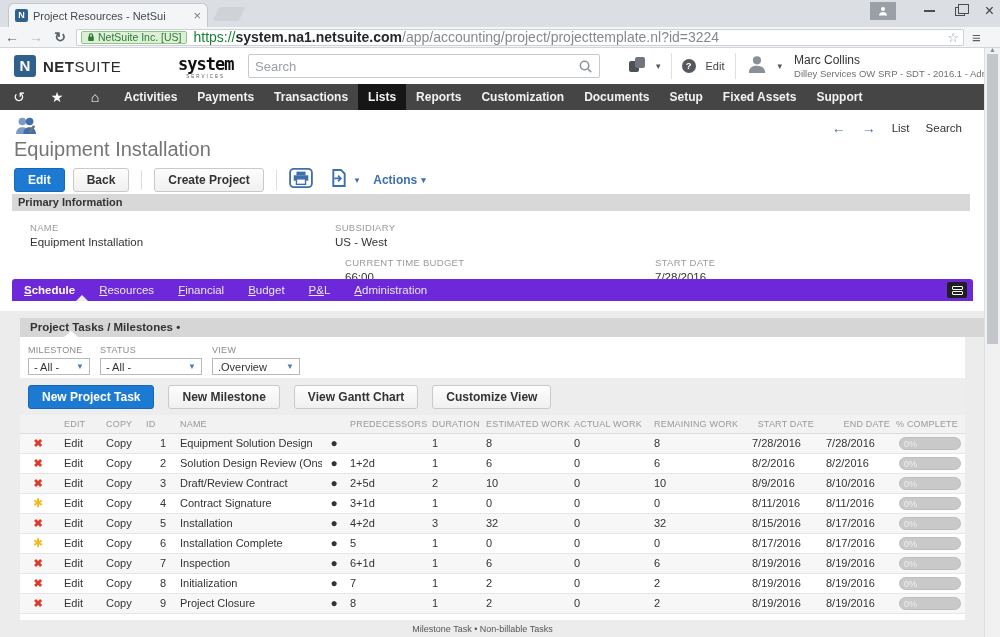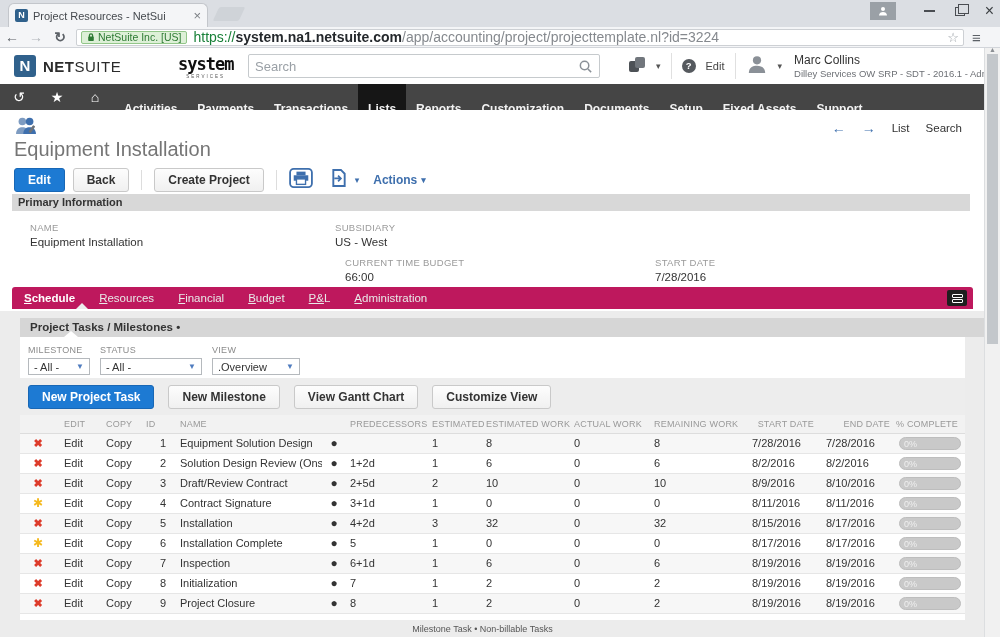--- a/index.html
+++ b/index.html
@@ -49,21 +49,21 @@
   .caret { font-size:9px; color:#555; }
   .helpq { width:14px; height:14px; border-radius:50%; background:#55595e; color:#fff; font-size:9.5px; font-weight:bold; text-align:center; line-height:14px; }
   .help-label { font-size:11px; color:#444; }
   .userblock { line-height:1.25; margin-left:2px; }
   .user-name { font-size:12px; color:#333; }
   .user-role { font-size:9.5px; color:#6d7075; white-space:nowrap; }
 
   
   .mainnav { position:absolute; left:0; top:84px; width:1000px; height:26px; background:#454545; display:flex; align-items:center; }
   .mainnav .nicon { color:#fff; width:38px; text-align:center; font-size:14px; }
-  .mainnav .nitem { color:#f2f2f2; font-size:12px; font-weight:bold; padding:12px 10px; height:26px; line-height:26px; white-space:nowrap; }
+  .mainnav .nitem { color:#f2f2f2; font-size:12px; font-weight:bold; padding:0 10px; height:26px; line-height:26px; white-space:nowrap; }
   .mainnav .nitem.active { background:#161616; }
 
   
   .pagehead { position:absolute; left:0; top:110px; width:1000px; height:84px; background:#fff; }
   .ptitle-row { position:absolute; left:14px; top:6px; display:flex; align-items:center; gap:8px; }
   .ptitle { font-size:17px; font-weight:bold; color:#3e5168; }
   .nav-links { position:absolute; right:38px; top:10px; display:flex; align-items:center; gap:16px; font-size:11.5px; color:#333; }
   .blue-arrow { color:#3e6fad; font-size:14px; font-weight:bold; }
   .recname { position:absolute; left:14px; top:28px; font-size:20px; color:#757575; }
   .btnrow1 { position:absolute; left:14px; top:58px; display:flex; align-items:center; gap:8px; }
@@ -76,21 +76,21 @@
 
   
   .secbar { position:absolute; left:12px; top:194px; width:958px; height:17px; background:#d8d8d8; font-size:11px; font-weight:bold; color:#333; line-height:17px; padding-left:6px; }
   .field { position:absolute; line-height:1.25; }
   .flabel { font-size:9.5px; color:#9a9a9a; letter-spacing:.3px; }
   .fvalue { font-size:11.5px; color:#333; margin-top:1px; }
   .f1 { left:30px; top:222px; } .f2 { left:335px; top:222px; }
   .f3 { left:345px; top:257px; } .f4 { left:655px; top:257px; }
 
   
-  .tabbar { position:absolute; left:12px; top:287px; width:961px; height:22px; background:#be185d; border-radius:3px 3px 0 0; display:flex; align-items:center; }
+  .tabbar { position:absolute; left:12px; top:279px; width:961px; height:22px; background:#6d28d9; border-radius:3px 3px 0 0; display:flex; align-items:center; }
   .tab { color:#e8e8e8; font-size:11.5px; padding:0 12px; line-height:22px; }
   .tab span { display:block; }
   .tab span::first-letter { text-decoration:underline; }
   .tab.active { font-weight:bold; color:#fff; }
   .tab-notch { position:absolute; left:64px; bottom:0; width:0; height:0; border-left:6px solid transparent; border-right:6px solid transparent; border-bottom:6px solid #ececec; }
   .panel-toggle { position:absolute; right:6px; top:3px; width:20px; height:16px; background:#1f1f1f; border-radius:2px; display:flex; flex-direction:column; align-items:center; justify-content:center; gap:1px; }
   .panel-toggle i { display:block; width:11px; height:4px; border:1px solid #fff; border-radius:1px; }
 
   
   .content { position:absolute; left:0; top:311px; width:1000px; height:326px; background:#ececec; }
@@ -380,21 +380,21 @@
         </colgroup>
         <thead>
           <tr>
             <th></th>
             <th class="al">EDIT</th>
             <th class="al">COPY</th>
             <th class="ar" style="padding-right:6px">ID</th>
             <th class="al">NAME</th>
             <th></th>
             <th class="h-pred">PREDECESSORS</th>
-            <th class="ar">ESTIMATED</th>
+            <th class="ar">DURATION</th>
             <th class="ar">ESTIMATED WORK</th>
             <th class="ar">ACTUAL WORK</th>
             <th class="ar">REMAINING WORK</th>
             <th class="h-date">START DATE</th>
             <th class="h-date">END DATE</th>
             <th class="ar" style="padding-right:4px">% COMPLETE</th>
           </tr>
         </thead>
         <tbody>
             <tr class="odd">

